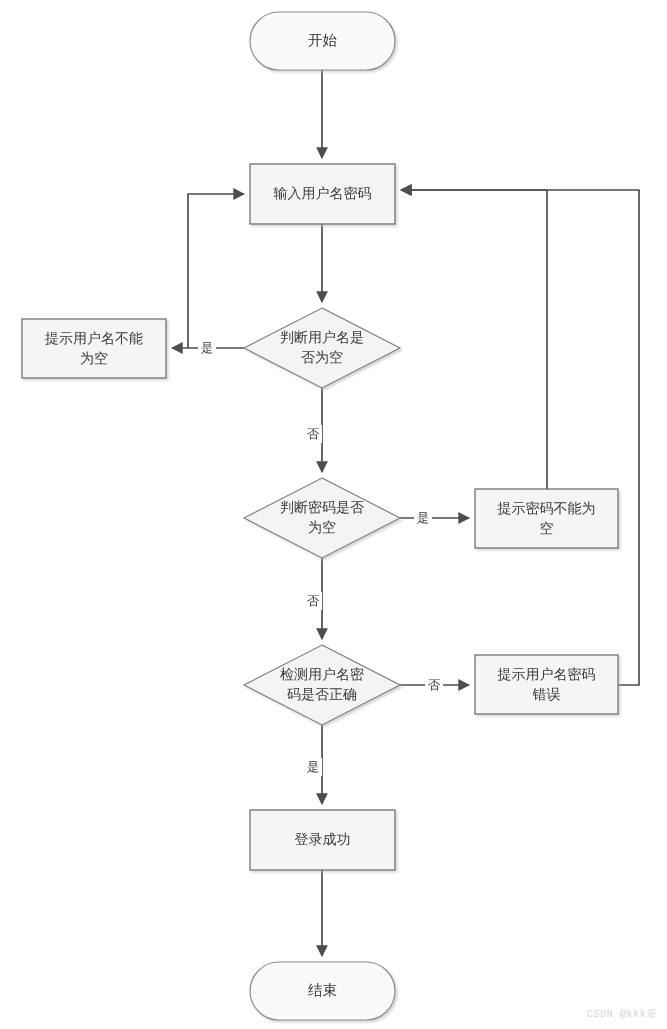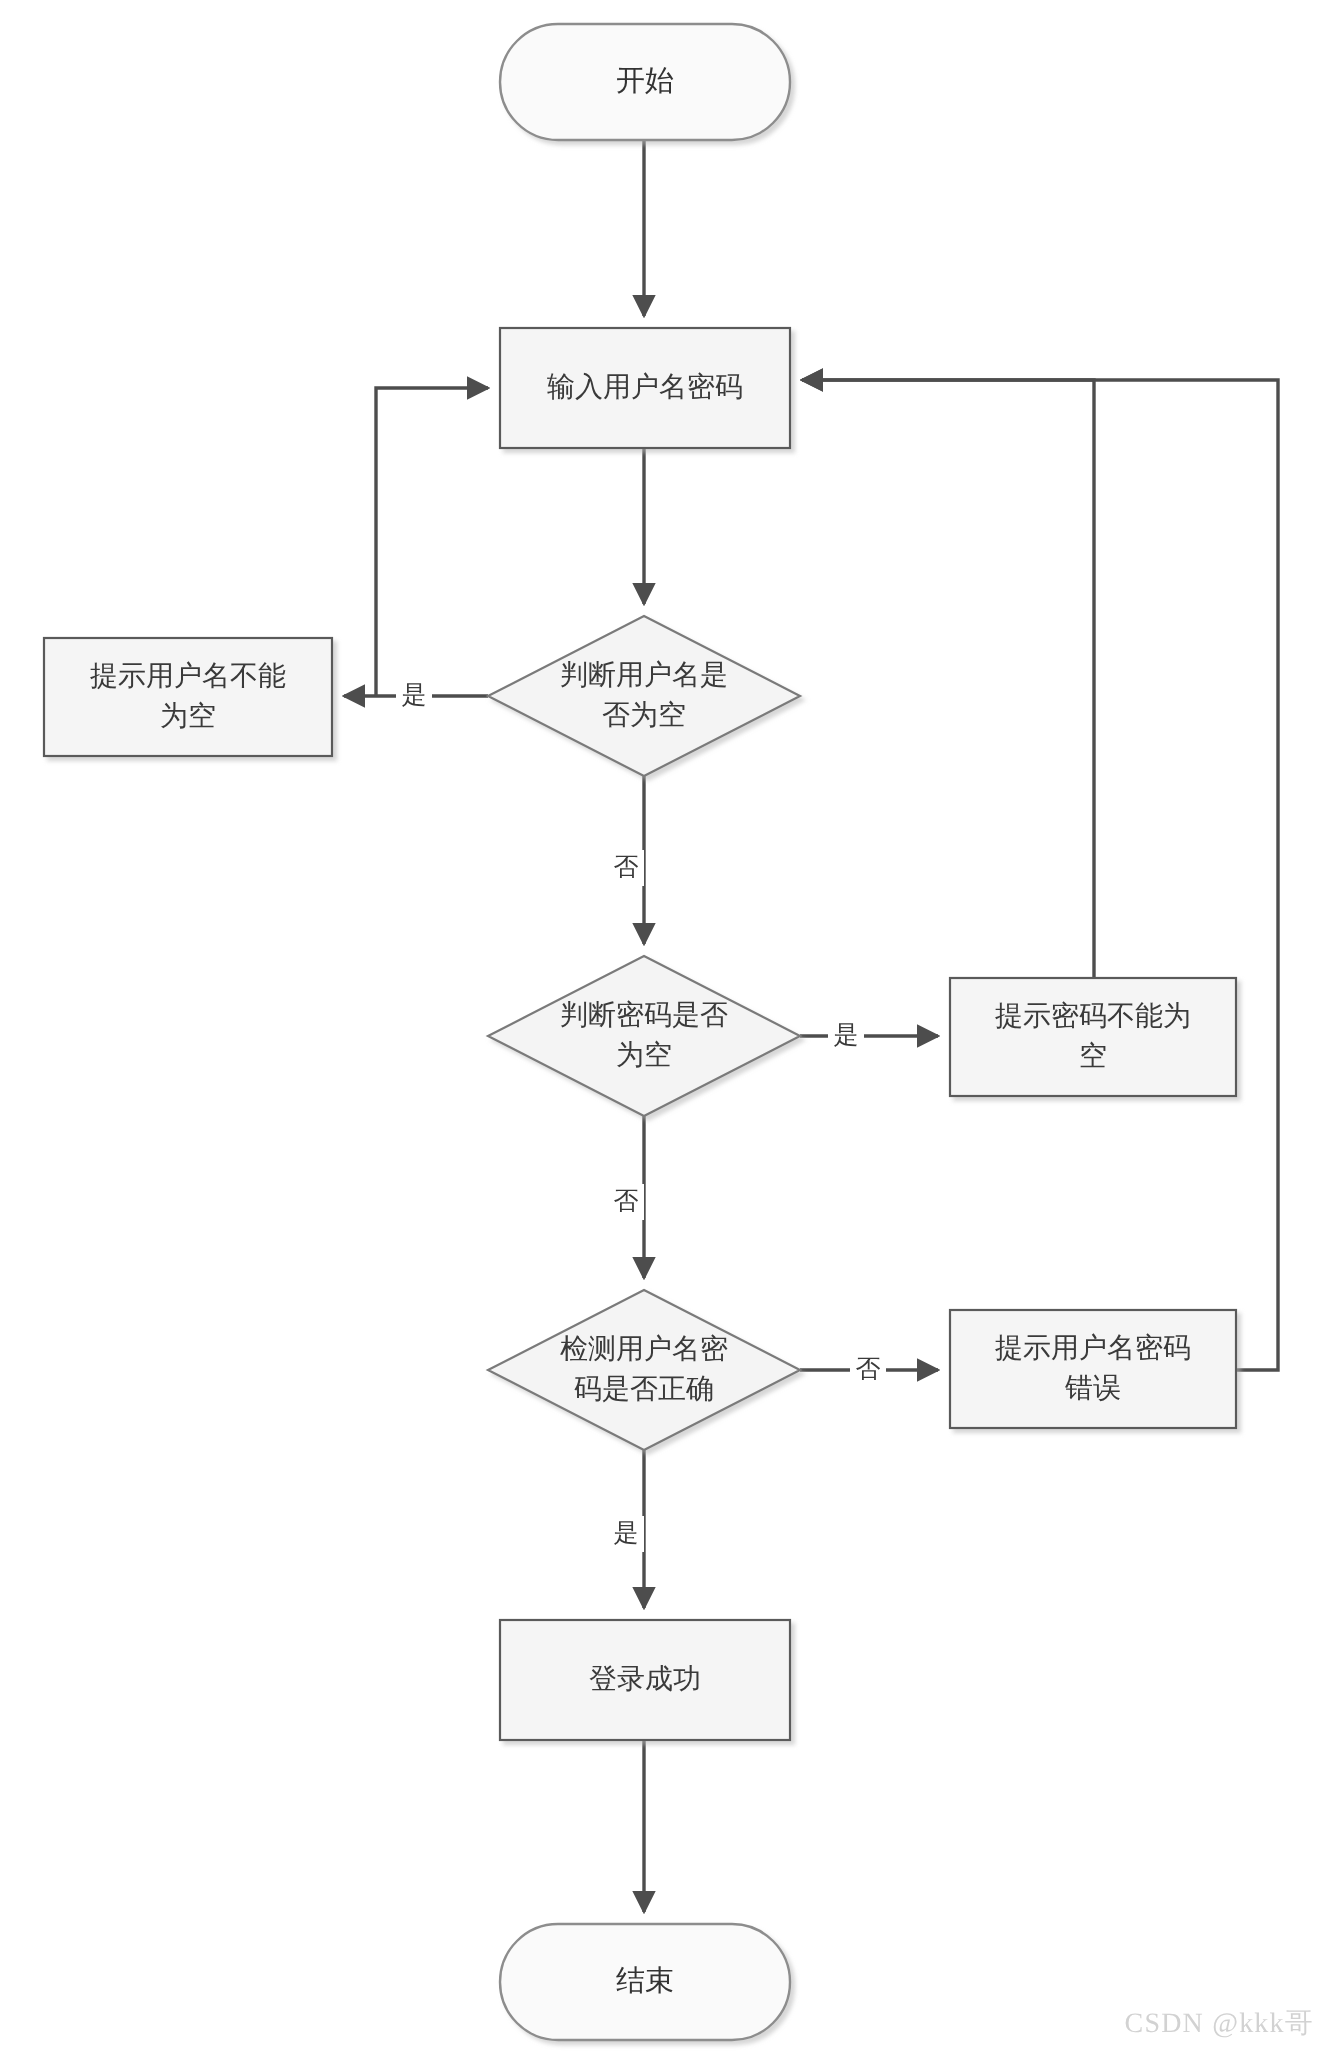--- a/index.html
+++ b/index.html
@@ -57,22 +57,22 @@
     font-family: "DejaVu Sans", "Liberation Sans", sans-serif;
     font-size: 12.5px;
     fill: #3a3a3a;
     text-anchor: middle;
     dominant-baseline: middle;
   }
   .watermark {
     position: absolute;
     right: 10px;
     bottom: 8px;
-    font-family: Liberation Serif, serif;
-    font-size: 14px;
+    font-family: Liberation Mono, monospace;
+    font-size: 10px;
     color: #d2d2d2;
     letter-spacing: 0.6px;
     user-select: none;
   }
 </style>
 </head>
 <body>
 
 <svg id="flow-canvas" viewBox="0 0 667 1029">
   <defs>

